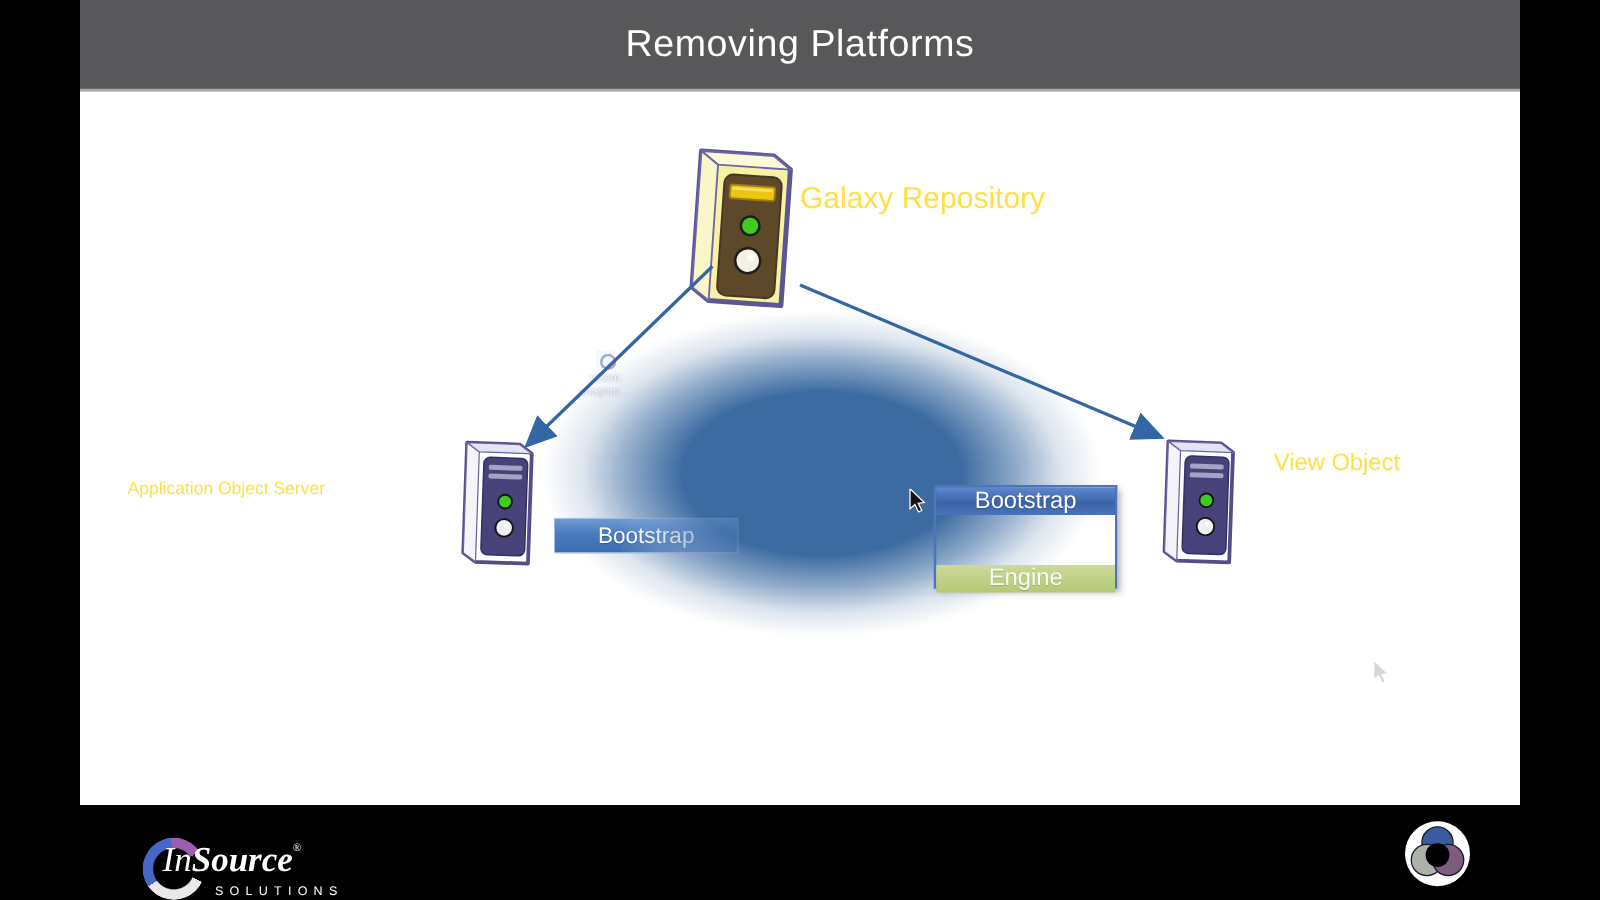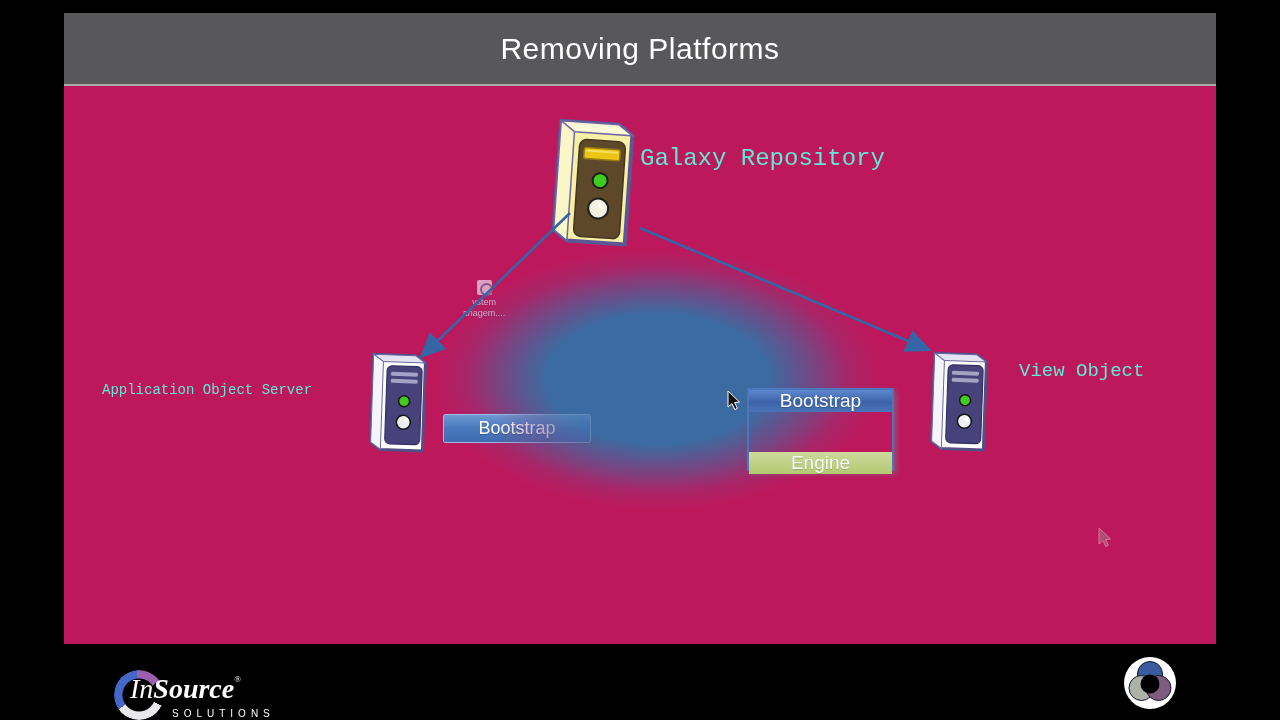--- a/index.html
+++ b/index.html
@@ -7,21 +7,21 @@
   body {
     position: relative;
     background: #000;
     font-family: "Liberation Sans", sans-serif;
     overflow: hidden;
   }
 
   
   .slide-white {
     position: absolute; left: 64px; top: 0; width: 1152px; height: 644px;
-    background: #be185d; z-index: 1; margin-top: 13px;
+    background: #ffffff; z-index: 1;
   }
   .title-bar {
     position: absolute; left: 0; top: 0; width: 100%; height: 73px;
     background: #58585a; border-bottom: 2px solid #ababab;
     display: flex; align-items: center; justify-content: center;
   }
   .slide-title {
     color: #ffffff; font-size: 30px; font-weight: 400; letter-spacing: 0.5px;
   }
 
@@ -29,21 +29,21 @@
   .network-cloud {
     position: absolute; left: 425px; top: 243px; width: 465px; height: 272px;
     z-index: 2;
     background: radial-gradient(ellipse 50% 50% at 50% 50%,
         rgba(60,107,161,1) 0%, rgba(60,107,161,1) 48%,
         rgba(60,107,161,0.55) 68%, rgba(60,107,161,0.18) 82%,
         rgba(60,107,161,0) 96%);
   }
 
   
-  .node-label { position: absolute; color: #5eead4; z-index: 6; white-space: nowrap; font-family: Liberation Mono, monospace; }
+  .node-label { position: absolute; color: #fde047; z-index: 6; white-space: nowrap; }
   .label-galaxy { left: 640px; top: 145px; font-size: 24px; }
   .label-aos    { left: 102px; top: 382px; font-size: 14px; }
   .label-vc     { left: 1019px; top: 360px; font-size: 19px; }
 
   
   .server { position: absolute; z-index: 4; }
   .server-galaxy { left: 546px; top: 116px; transform: rotate(4deg); }
   .server-aos    { left: 364px; top: 350px; transform: rotate(2deg); }
   .server-vc     { left: 925px; top: 349px; transform: rotate(2deg); }
 

